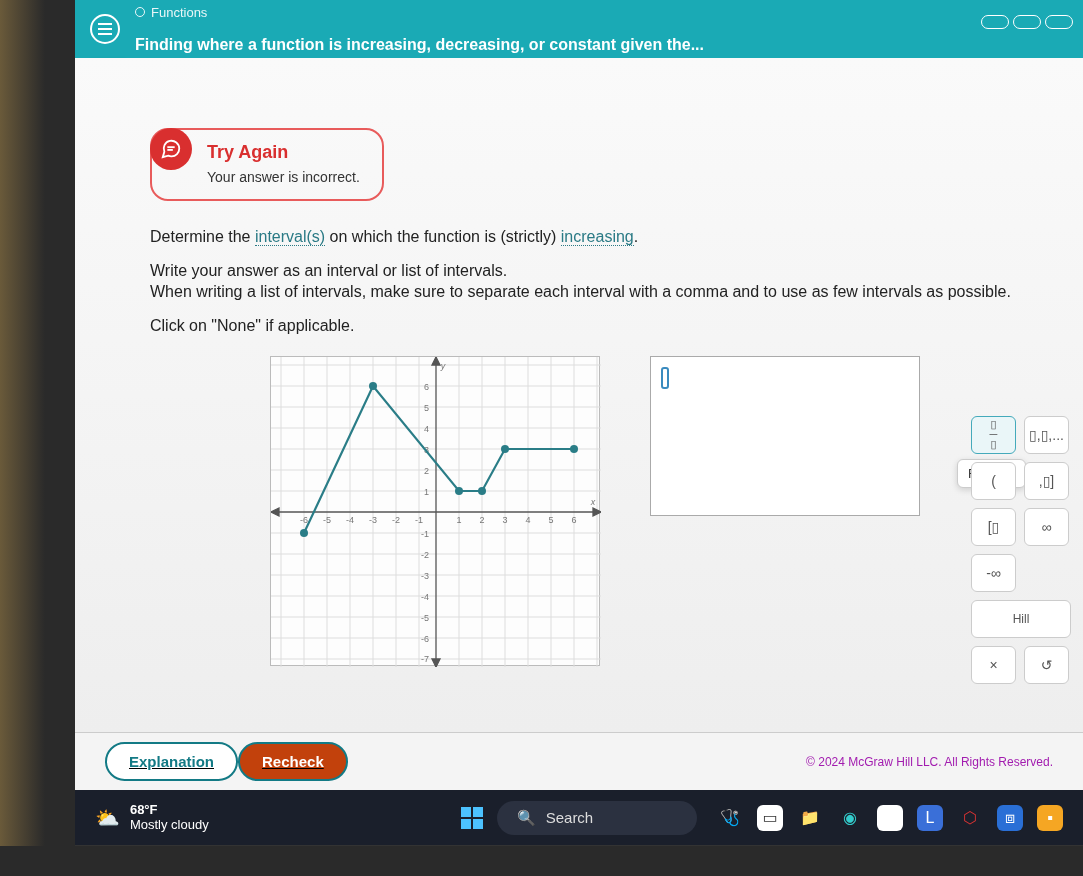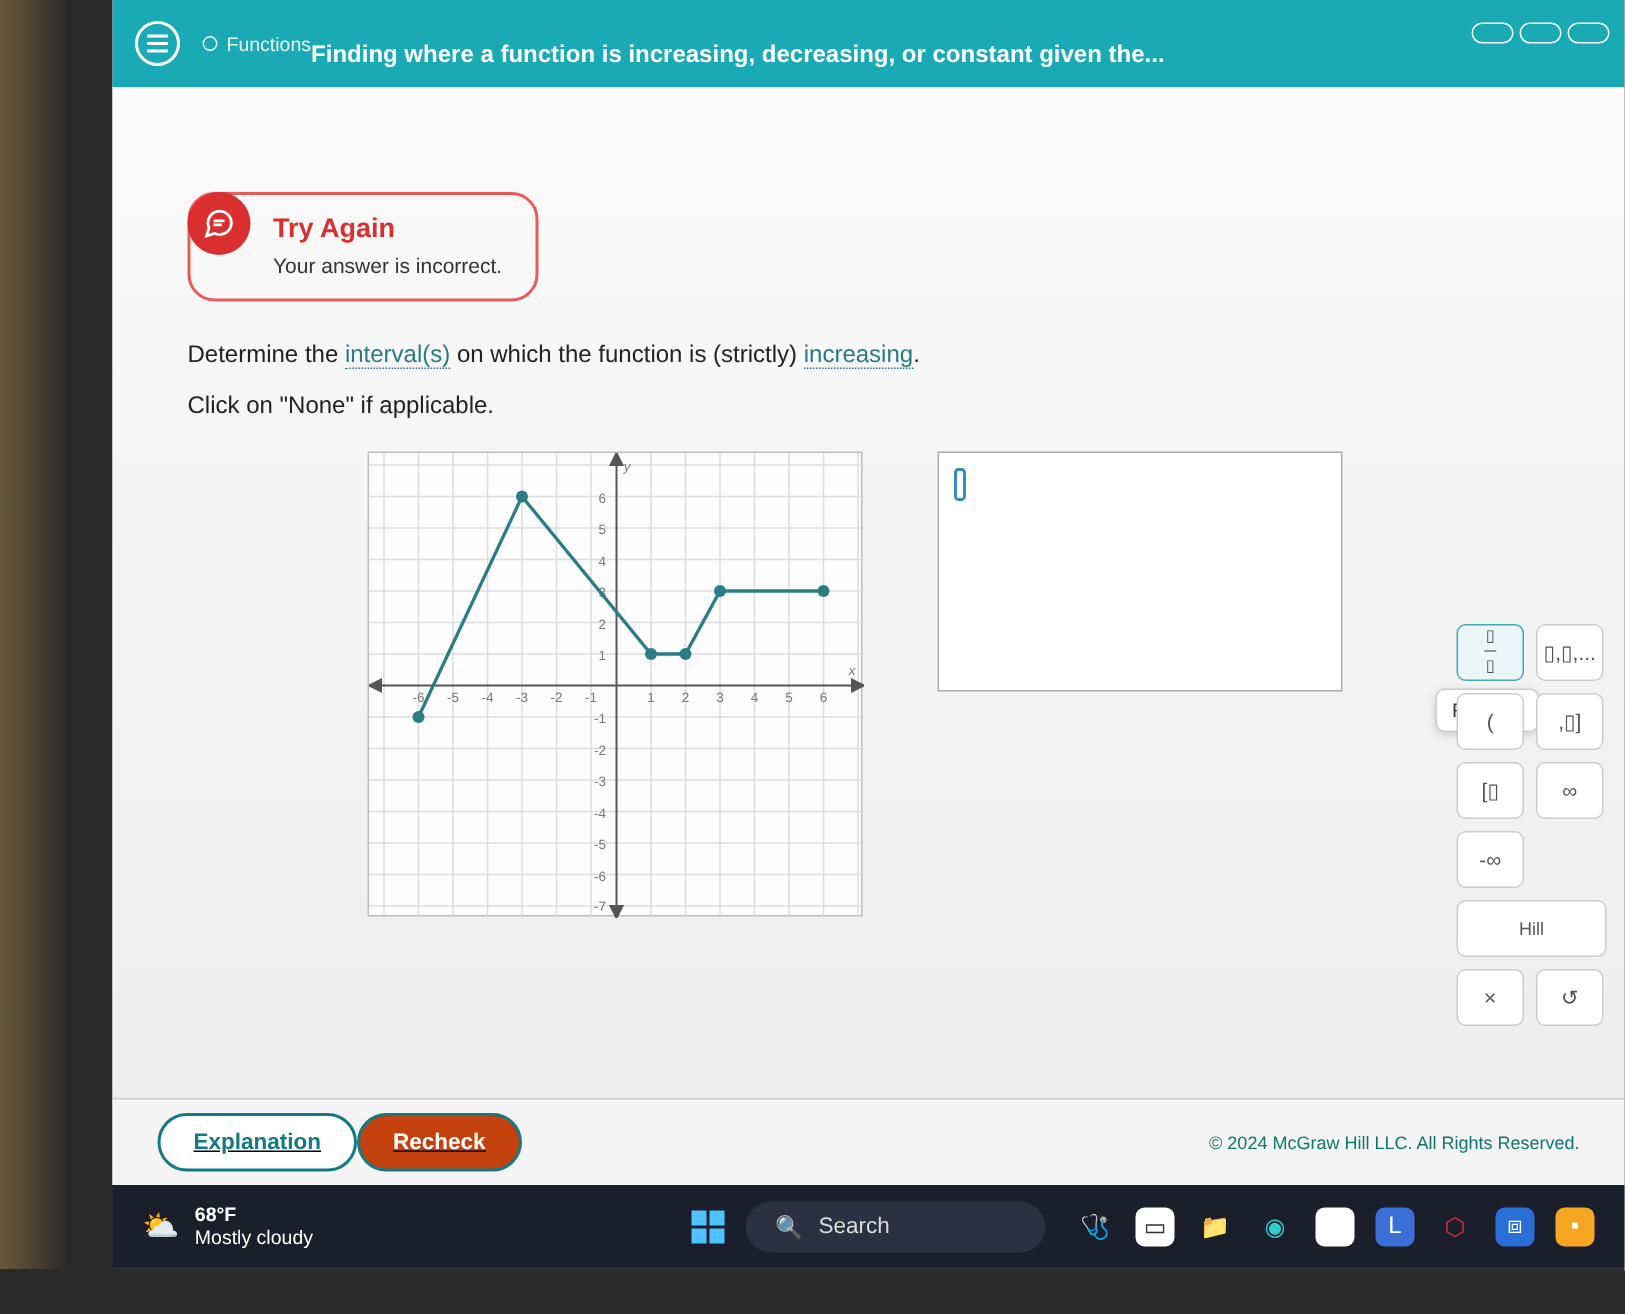--- a/index.html
+++ b/index.html
@@ -32,38 +32,38 @@
     width: 30px; height: 30px;
     border: 2px solid #fff;
     border-radius: 50%;
     display: flex; flex-direction: column;
     align-items: center; justify-content: center;
     gap: 3px;
     margin-right: 15px;
     cursor: pointer;
   }
   .menu-icon span { display:block; width:14px; height:2px; background:#fff; }
-  .header-text { display:flex; flex-direction: row; }
+  .header-text { display:flex; flex-direction: column; }
   .header-breadcrumb { font-size: 13px; opacity: .9; display:flex; align-items:center; gap:6px;}
   .header-breadcrumb .circ { width:10px;height:10px;border:1.5px solid #fff;border-radius:50%; }
   .header-title { font-size: 16px; font-weight: bold; margin-top:16px;}
   .header-progress { position:absolute; right:10px; top:15px; display:flex; gap:4px;}
   .header-progress div { width:28px; height:14px; border:1.5px solid #fff; border-radius:8px;}
   .collapse-tab {
     position:absolute; top:58px; left:15px;
     width:36px; height:30px; background:#fff;
     border:1px solid #ccc; border-radius:0 0 10px 10px;
     display:flex; align-items:center; justify-content:center;
     color:#1aaab5; font-size:16px; cursor:pointer;
     box-shadow: 0 2px 4px rgba(0,0,0,.1);
   }
   .content {
     flex:1;
     background: linear-gradient(#fafafa, #eee);
-    padding: 70px 30px 20px 50px;
+    padding: 70px 30px 20px 75px;
     position: relative;
   }
   .feedback-bubble {
     position: relative;
     display: inline-block;
     border: 2px solid #e85b5b;
     border-radius: 18px;
     padding: 12px 22px 14px 55px;
     margin-bottom: 25px;
   }
@@ -132,21 +132,21 @@
     justify-content: space-between;
   }
   .footer-left { display:flex; text-decoration:underline;}
   .pill-btn {
     border-radius:22px; padding:9px 22px;
     font-size:15px; font-weight:bold; cursor:pointer;
     border:2px solid #137a85;
   }
   .pill-outline { background:#fff; color:#137a85;}
   .pill-solid { background:#c2410c; color:#fff;}
-  .copyright { font-size:12px; color:#0f766e;}
+  .copyright { font-size:12px; color:#a21caf;}
   
   .taskbar {
     position:absolute; left:75px; right:0; top:790px;
     height:55px; background:#1a1f2b;
     display:flex; align-items:center; color:#fff;
     padding:0 20px;
   }
   .weather { display:flex; align-items:center; gap:10px; font-size:13px;}
   .weather-icon { font-size:20px;}
   .weather-text { display:flex; flex-direction:column; line-height:1.1;}
@@ -207,20 +207,24 @@
             <line x1="8" y1="13" x2="14" y2="13"></line>
         </svg>
       </div>
       <div class="feedback-title">Try Again</div>
       <div class="feedback-sub">Your answer is incorrect.</div>
     </div>
 
     <div class="question">
       <p>
         <span>Determine the </span><span class="term">interval(s)</span><span> on which the function is (strictly) </span><span class="term">increasing</span><span>.</span>
+      </p>
+      <p>
+        <span>Write your answer as an interval or list of intervals.</span><br>
+        <span>When writing a list of intervals, make sure to separate each interval with a comma and to use as few intervals as possible.</span>
       </p>
       <p>Click on "None" if applicable.</p>
     </div>
 
     <div class="work-area">
       <div class="graph-box">
         <svg viewBox="0 0 330 310" width="330" height="310">
 
           <g stroke="#ddd" stroke-width="1">
             <line x1="10" y1="0" x2="10" y2="310"></line>

